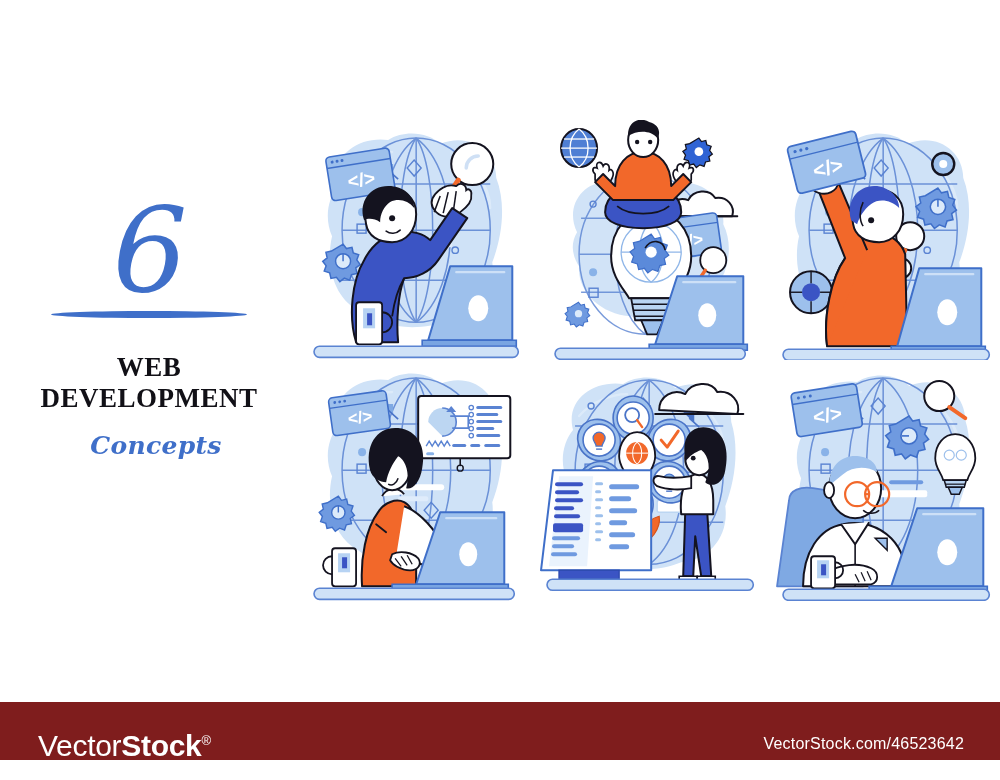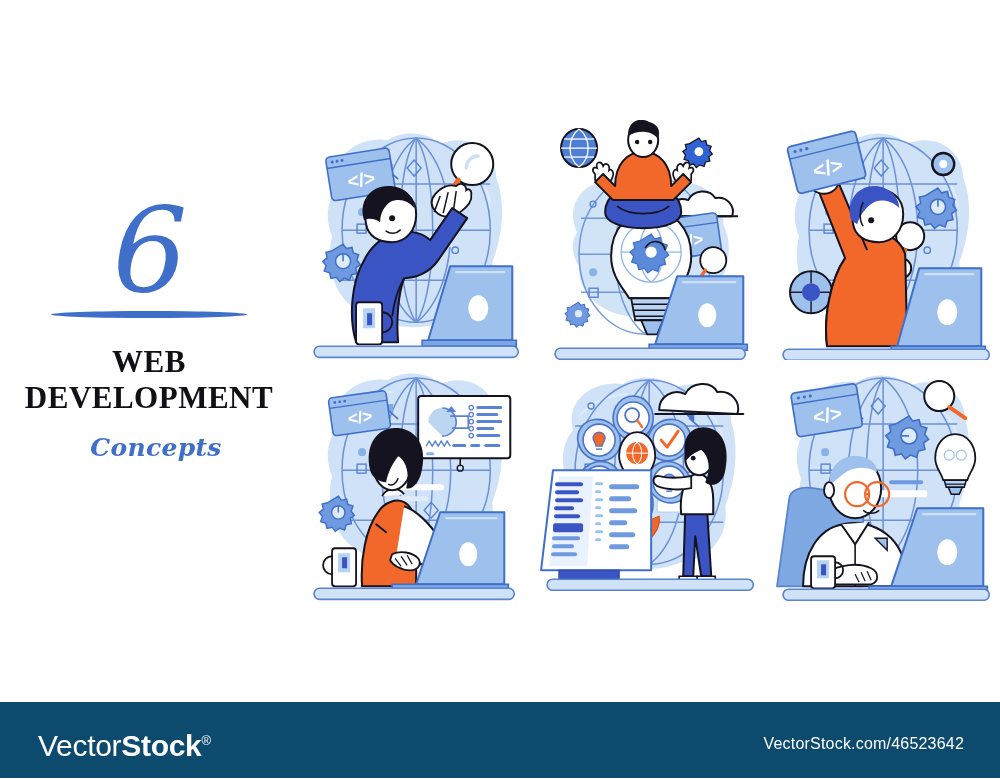--- a/index.html
+++ b/index.html
@@ -26,24 +26,24 @@
   .numeral-rule{
     margin:6px auto 0 auto;
     width:196px;height:7px;
     background:radial-gradient(ellipse 100% 100% at 50% 50%, #3f6fc9 0%, #3f6fc9 55%, rgba(63,111,201,0) 100%);
     border-radius:50%;
   }
   .title-main{
     font-family:"Liberation Serif", serif;
     font-weight:700;
     color:#111016;
-    font-size:31px;
+    font-size:27px;
     line-height:1.18;
     letter-spacing:0.5px;
-    margin:26px 0 0 0;
+    margin:34px 0 0 0;
     padding:0 6px;
   }
   .title-sub{
     font-family:"DejaVu Serif", serif;
     font-style:italic;font-weight:700;
     color:#3f6fc9;
     font-size:25px;
     margin:16px 0 0 14px;
     letter-spacing:0.3px;
   }
@@ -55,22 +55,22 @@
     display:grid;
     grid-template-columns:repeat(3,1fr);
     grid-template-rows:repeat(2,1fr);
     gap:0px;
   }
   .panel{position:relative;width:100%;height:100%;}
   .panel svg{display:block;width:100%;height:100%;}
 
   
   .footer{
-    position:absolute;left:0;top:702px;width:1000px;height:76px;
-    background:#0c4a6e;
+    position:absolute;left:0;top:702px;width:1000px;height:58px;
+    background:#7f1d1d;
   }
   .wm-logo{
     position:absolute;left:38px;top:22px;
     font-size:30px;line-height:34px;
     color:#ffffff;
     letter-spacing:-0.3px;
     white-space:nowrap;
   }
   .wm-logo .lite{font-weight:300;}
   .wm-logo .bold{font-weight:700;}

